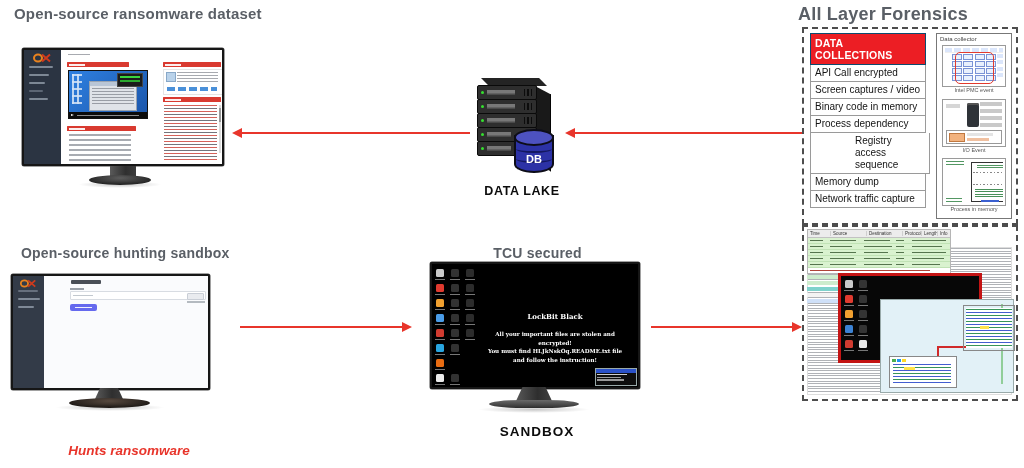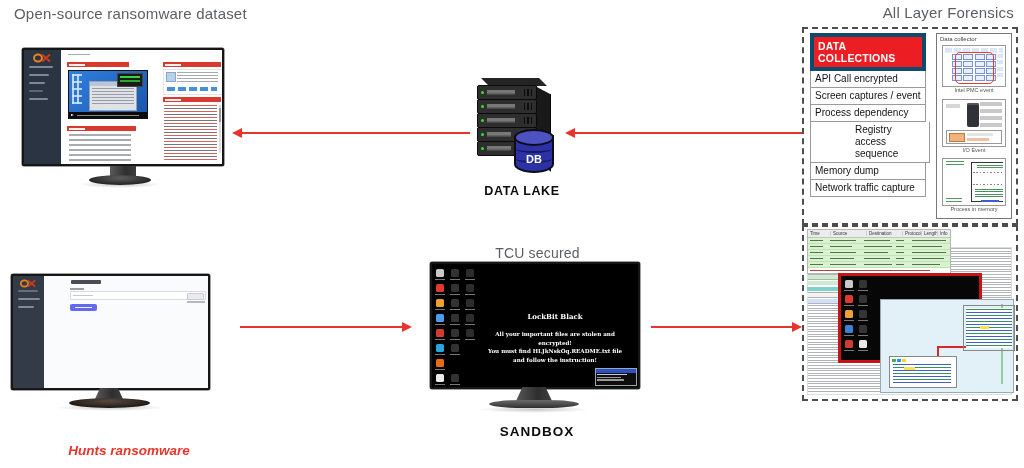--- a/index.html
+++ b/index.html
@@ -1,19 +1,19 @@
 <!DOCTYPE html>
 <html><head>
 <meta charset="utf-8">
 <style>
   html,body{margin:0;padding:0;background:#fff;}
   #stage{position:relative;width:1024px;height:468px;background:#fff;overflow:hidden;
          font-family:"Liberation Sans",sans-serif;}
   .abs{position:absolute;}
-  .gtitle{font-weight:400;color:#5a5f66;font-size:14.5px;letter-spacing:.2px;}
+  .gtitle{font-weight:700;color:#5a5f66;font-size:14.5px;letter-spacing:.2px;}
   .blabel{font-weight:800;color:#0c0c0c;letter-spacing:.6px;}
   
   .arrow{position:absolute;height:10px;}
   .arrow .shaft{position:absolute;top:4px;height:2px;background:#e8352b;left:0;right:0;}
   .arrow.left .shaft{left:8px;}
   .arrow.right .shaft{right:8px;}
   .arrow .head{position:absolute;top:0;width:0;height:0;border-top:5px solid transparent;border-bottom:5px solid transparent;}
   .arrow.left .head{left:0;border-right:10px solid #e8352b;}
   .arrow.right .head{right:0;border-left:10px solid #e8352b;}
   
@@ -26,21 +26,21 @@
   .mtx{background-image:repeating-linear-gradient(180deg,rgba(95,100,110,.55) 0 1px,transparent 1px 3px);}
   .mtx-dense{background-image:repeating-linear-gradient(180deg,rgba(80,85,95,.45) 0 1px,transparent 1px 2.6px);}
   .mtx-rl{background-image:repeating-linear-gradient(180deg,rgba(200,45,35,.75) 0 1px,transparent 1px 3px,rgba(70,70,80,.75) 3px 4px,transparent 4px 6px);}
   .mtx-asm{background-image:repeating-linear-gradient(180deg,rgba(35,65,200,.85) 0 1px,transparent 1px 3px,rgba(20,130,60,.85) 3px 4px,transparent 4px 6px);}
   .sbline{height:2px;background:#9aa4b2;border-radius:1px;margin:6px 5px 0;opacity:.75;}
   .redbar{position:absolute;height:5px;background:#d93a30;border-radius:.5px;}
   .redbar:after{content:"";position:absolute;left:2px;top:1.5px;width:16px;height:2px;background:rgba(255,255,255,.92);}
   
   .dc-table{position:absolute;font-size:10px;color:#141414;}
   .dc-head{background:#ec1e24;color:#fff;font-weight:800;font-size:10.5px;letter-spacing:.2px;
-           padding:3px 4px;border:4px solid #0c4a6e;}
+           padding:3px 4px;border:1px solid #0c4a6e;}
   .dc-row{background:#fff;border:1px solid #9a9a9a;border-top:none;padding:2px 4px;line-height:1.2;}
   .dashedbox{position:absolute;border:2px dashed #4d4d4d;background:#fff;}
   .diagbox{border:1px solid #9a9a9a;background:#fff;position:relative;overflow:hidden;}
   .cap{font-size:5.5px;color:#555;text-align:center;line-height:1.4;}
   .chip{display:inline-block;background:#e9f0fd;border:.5px solid #7a93d6;}
   
   .ws-h{display:flex;background:#ececec;border-bottom:1px solid #c2c2c2;height:7px;align-items:center;}
   .ws-h span{font-size:4.5px;color:#333;border-right:1px solid #cfcfcf;padding-left:2px;overflow:hidden;white-space:nowrap;}
   .ws-row{height:5px;background:#d9f2cf;border-bottom:1px solid #c0e2b5;position:relative;}
   .ws-row i{position:absolute;top:1.5px;height:1.6px;background:#55744e;}
@@ -152,27 +152,28 @@
       <div class="abs" style="left:0;top:24px;width:40px;text-align:center;color:#fff;font-weight:800;font-size:11px;">DB</div>
     </div>
     <div class="abs blabel" style="left:462px;top:184px;width:120px;text-align:center;font-size:12.5px;">DATA LAKE</div>
   </div>
 
   <div class="arrow left" style="left:565px;top:128px;width:237px;">
     <span class="head"></span>
       <span class="shaft"></span>
   </div>
 
-  <div class="abs gtitle" style="left:798px;top:4px;width:216px;text-align:right;font-size:15px;">All Layer Forensics</div>
+  <div class="abs gtitle" style="left:798px;top:4px;width:216px;text-align:left;font-size:18px;">All Layer Forensics</div>
 
   <div class="dashedbox" style="left:802px;top:27px;width:212px;height:194px;">
     <div class="dc-table" style="left:6px;top:4px;width:116px;">
       <div class="dc-head">DATA COLLECTIONS</div>
       <div class="dc-row">API Call encrypted</div>
-      <div class="dc-row">Screen captures / event</div>
+      <div class="dc-row">Screen captures / video</div>
+      <div class="dc-row">Binary code in memory</div>
       <div class="dc-row">Process dependency</div>
       <div class="dc-row" style="width:70px;padding-left:44px;">Registry access sequence</div>
       <div class="dc-row">Memory dump</div>
       <div class="dc-row">Network traffic capture</div>
     </div>
 
     <div class="abs" style="left:132px;top:4px;width:74px;height:184px;border:1px solid #777;background:#fff;">
       <div style="font-size:6px;color:#444;padding:2px 0 0 3px;">Data collector</div>
 
       <div class="diagbox" style="margin:3px 5px 0;height:40px;">
@@ -322,20 +323,21 @@
       <div class="abs" style="left:8px;top:56px;width:66px;height:30px;background:#fff;border:1px solid #888;">
         <span class="abs" style="left:2px;top:2px;width:4px;height:3px;background:#4caf50;"></span>
         <span class="abs" style="left:7px;top:2px;width:4px;height:3px;background:#2196f3;"></span>
         <span class="abs" style="left:12px;top:2px;width:4px;height:3px;background:#ffd827;"></span>
         <div class="abs mtx-asm" style="left:3px;top:7px;width:58px;height:20px;"></div>
         <span class="abs" style="left:14px;top:10px;width:11px;height:2.5px;background:#ffe24a;"></span>
       </div>
     </div>
   </div>
 
+  <div class="abs gtitle" style="left:21px;top:245px;font-size:14px;">Open-source hunting sandbox</div>
 
   <div class="abs" style="left:0;top:0;">
     <div class="screen" style="left:11px;top:274px;width:195px;height:112px;">
       <div class="abs" style="left:0;top:0;width:31px;height:100%;background:#333b48;">
         <svg class="abs" style="left:6px;top:3px;" width="19" height="9" viewBox="0 0 42 20">
           <ellipse cx="12" cy="10" rx="8" ry="7" fill="none" stroke="#e8821e" stroke-width="4"></ellipse>
           <path d="M20 3l16 14M36 3L20 17" stroke="#cf3a1d" stroke-width="4" fill="none"></path>
         </svg>
         <div style="margin-top:14px;">
           <div class="sbline" style="width:20px;opacity:.5;"></div>

